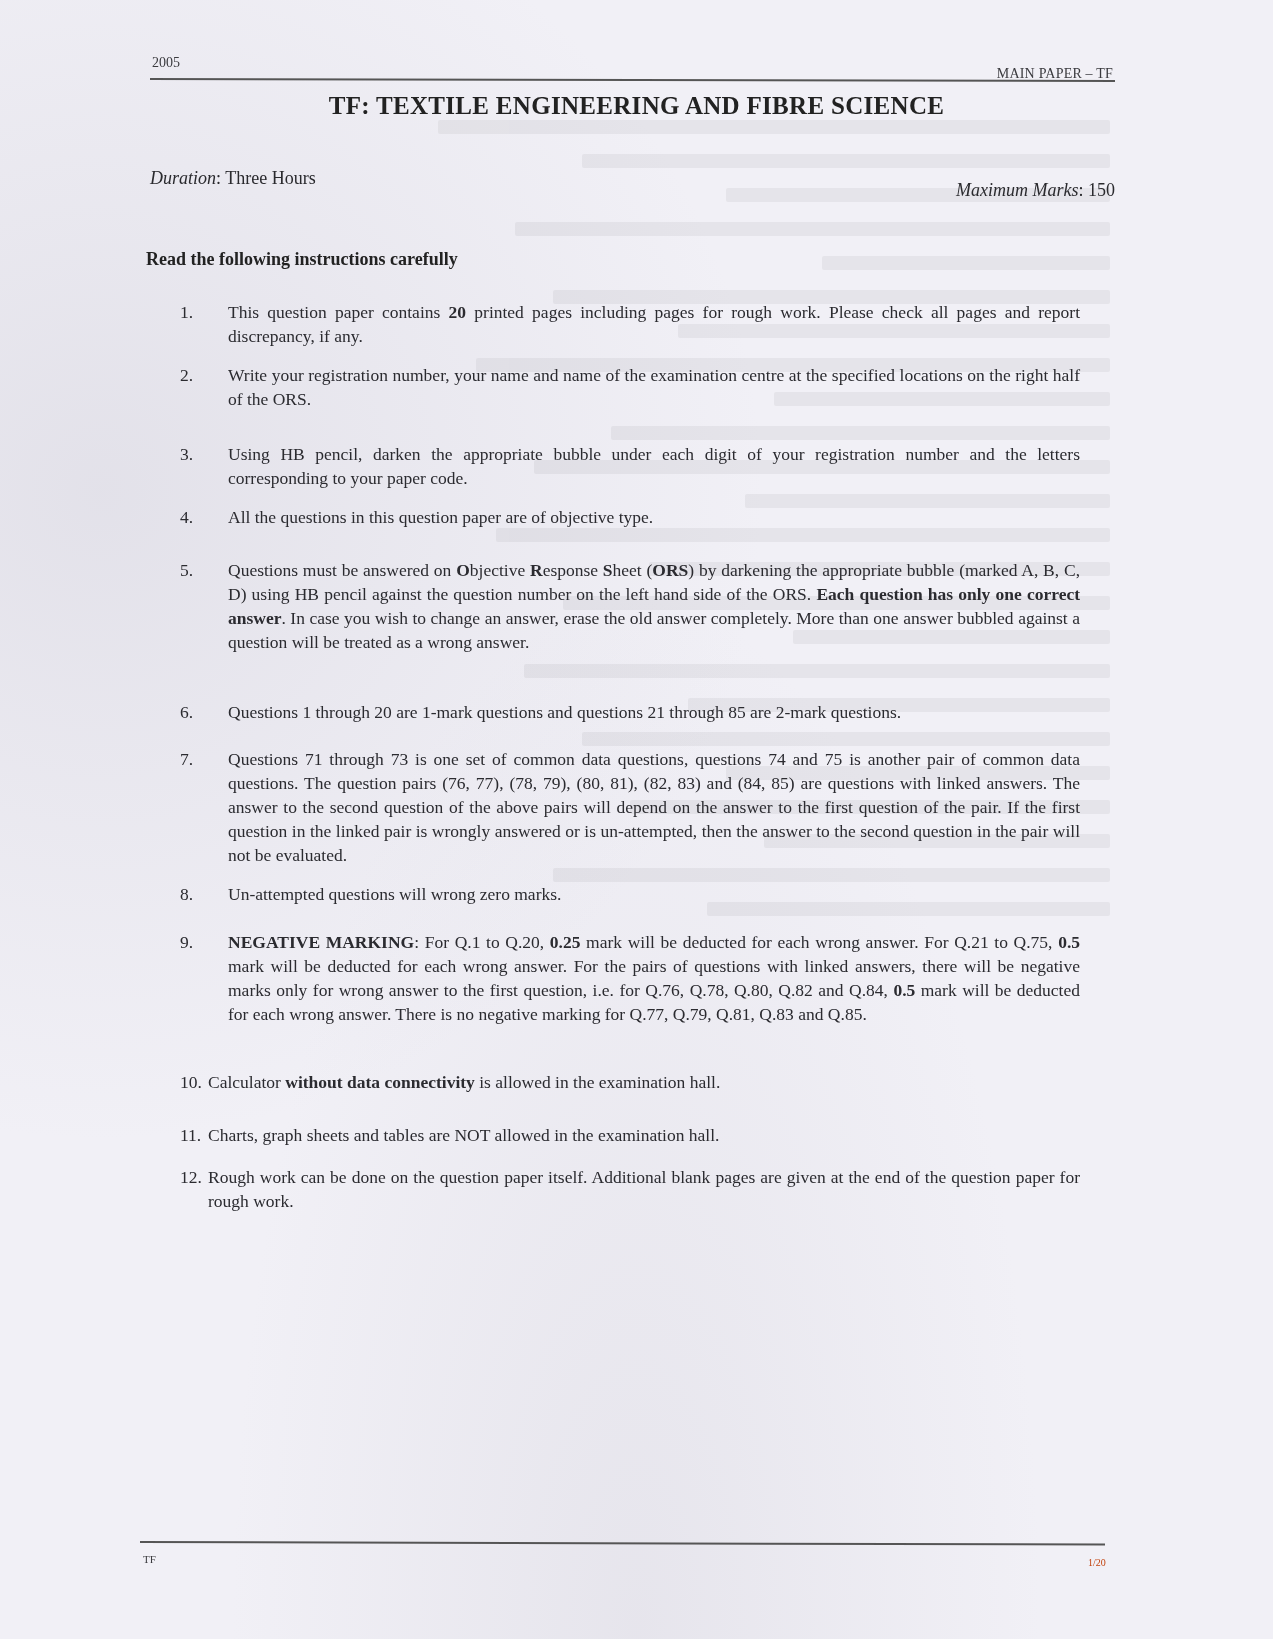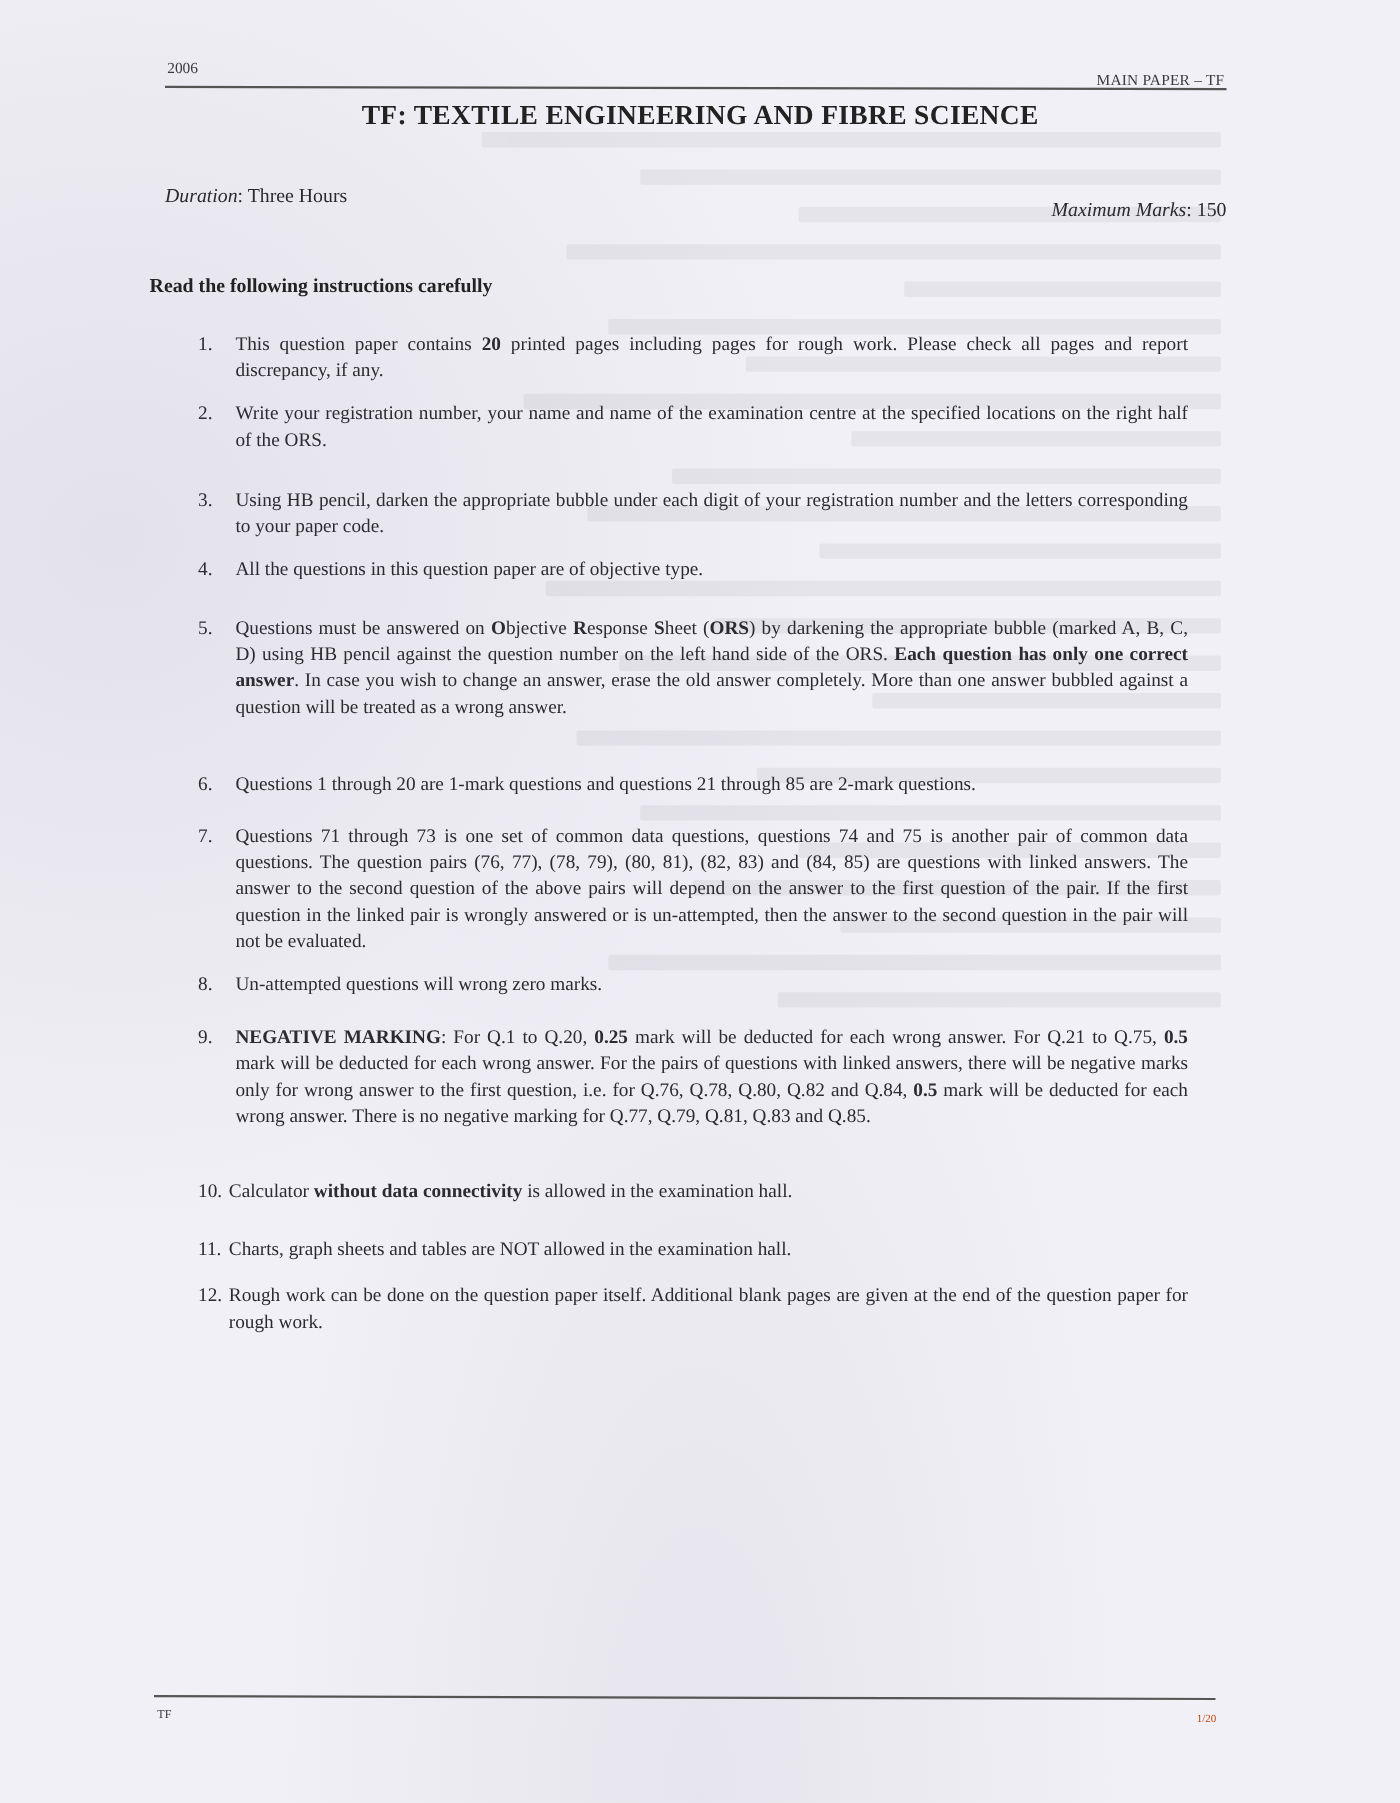--- a/index.html
+++ b/index.html
@@ -102,21 +102,21 @@
       position: absolute;
       right: 0;
       top: 12px;
     }
     .it { font-style: italic; }
     .b { font-weight: bold; }
     .bi { font-weight: bold; }
 
     .instr-heading {
       position: absolute;
-      left: 136px;
+      left: 146px;
       top: 249px;
       font-size: 18px;
       font-weight: bold;
       color: #222;
     }
     .instructions {
       position: absolute;
       left: 180px;
       top: 300px;
       width: 900px;
@@ -133,21 +133,21 @@
       width: 900px;
     }
     .instructions .num {
       position: absolute;
       left: 0;
       top: 0;
       width: 30px;
     }
     .instructions .txt {
       display: block;
-      margin-left: 34px;
+      margin-left: 48px;
       text-align: justify;
     }
     .instructions .txt.two-digit {
       margin-left: 28px;
     }
     .footer-rule {
       position: absolute;
       left: 140px;
       top: 1541px;
       width: 965px;
@@ -197,21 +197,21 @@
   <div class="bl" style="width:44%"></div>
   <div class="bl" style="width:55%"></div>
   <div class="bl" style="width:40%"></div>
   <div class="bl" style="width:50%"></div>
   <div class="bl" style="width:36%"></div>
   <div class="bl" style="width:58%"></div>
   <div class="bl" style="width:42%"></div>
 </div>
 
 <div class="header">
-  <span class="year">2006</span>
+  <span class="year">2005</span>
   <span class="paper-code">MAIN PAPER – TF</span>
 </div>
 <div class="header-rule"></div>
 
 <div class="title">TF: TEXTILE ENGINEERING AND FIBRE SCIENCE</div>
 
 <div class="meta-row">
   <span class="duration"><span class="it">Duration</span><span>: Three Hours</span></span>
   <span class="marks"><span class="it">Maximum Marks</span><span>: 150</span></span>
 </div>

